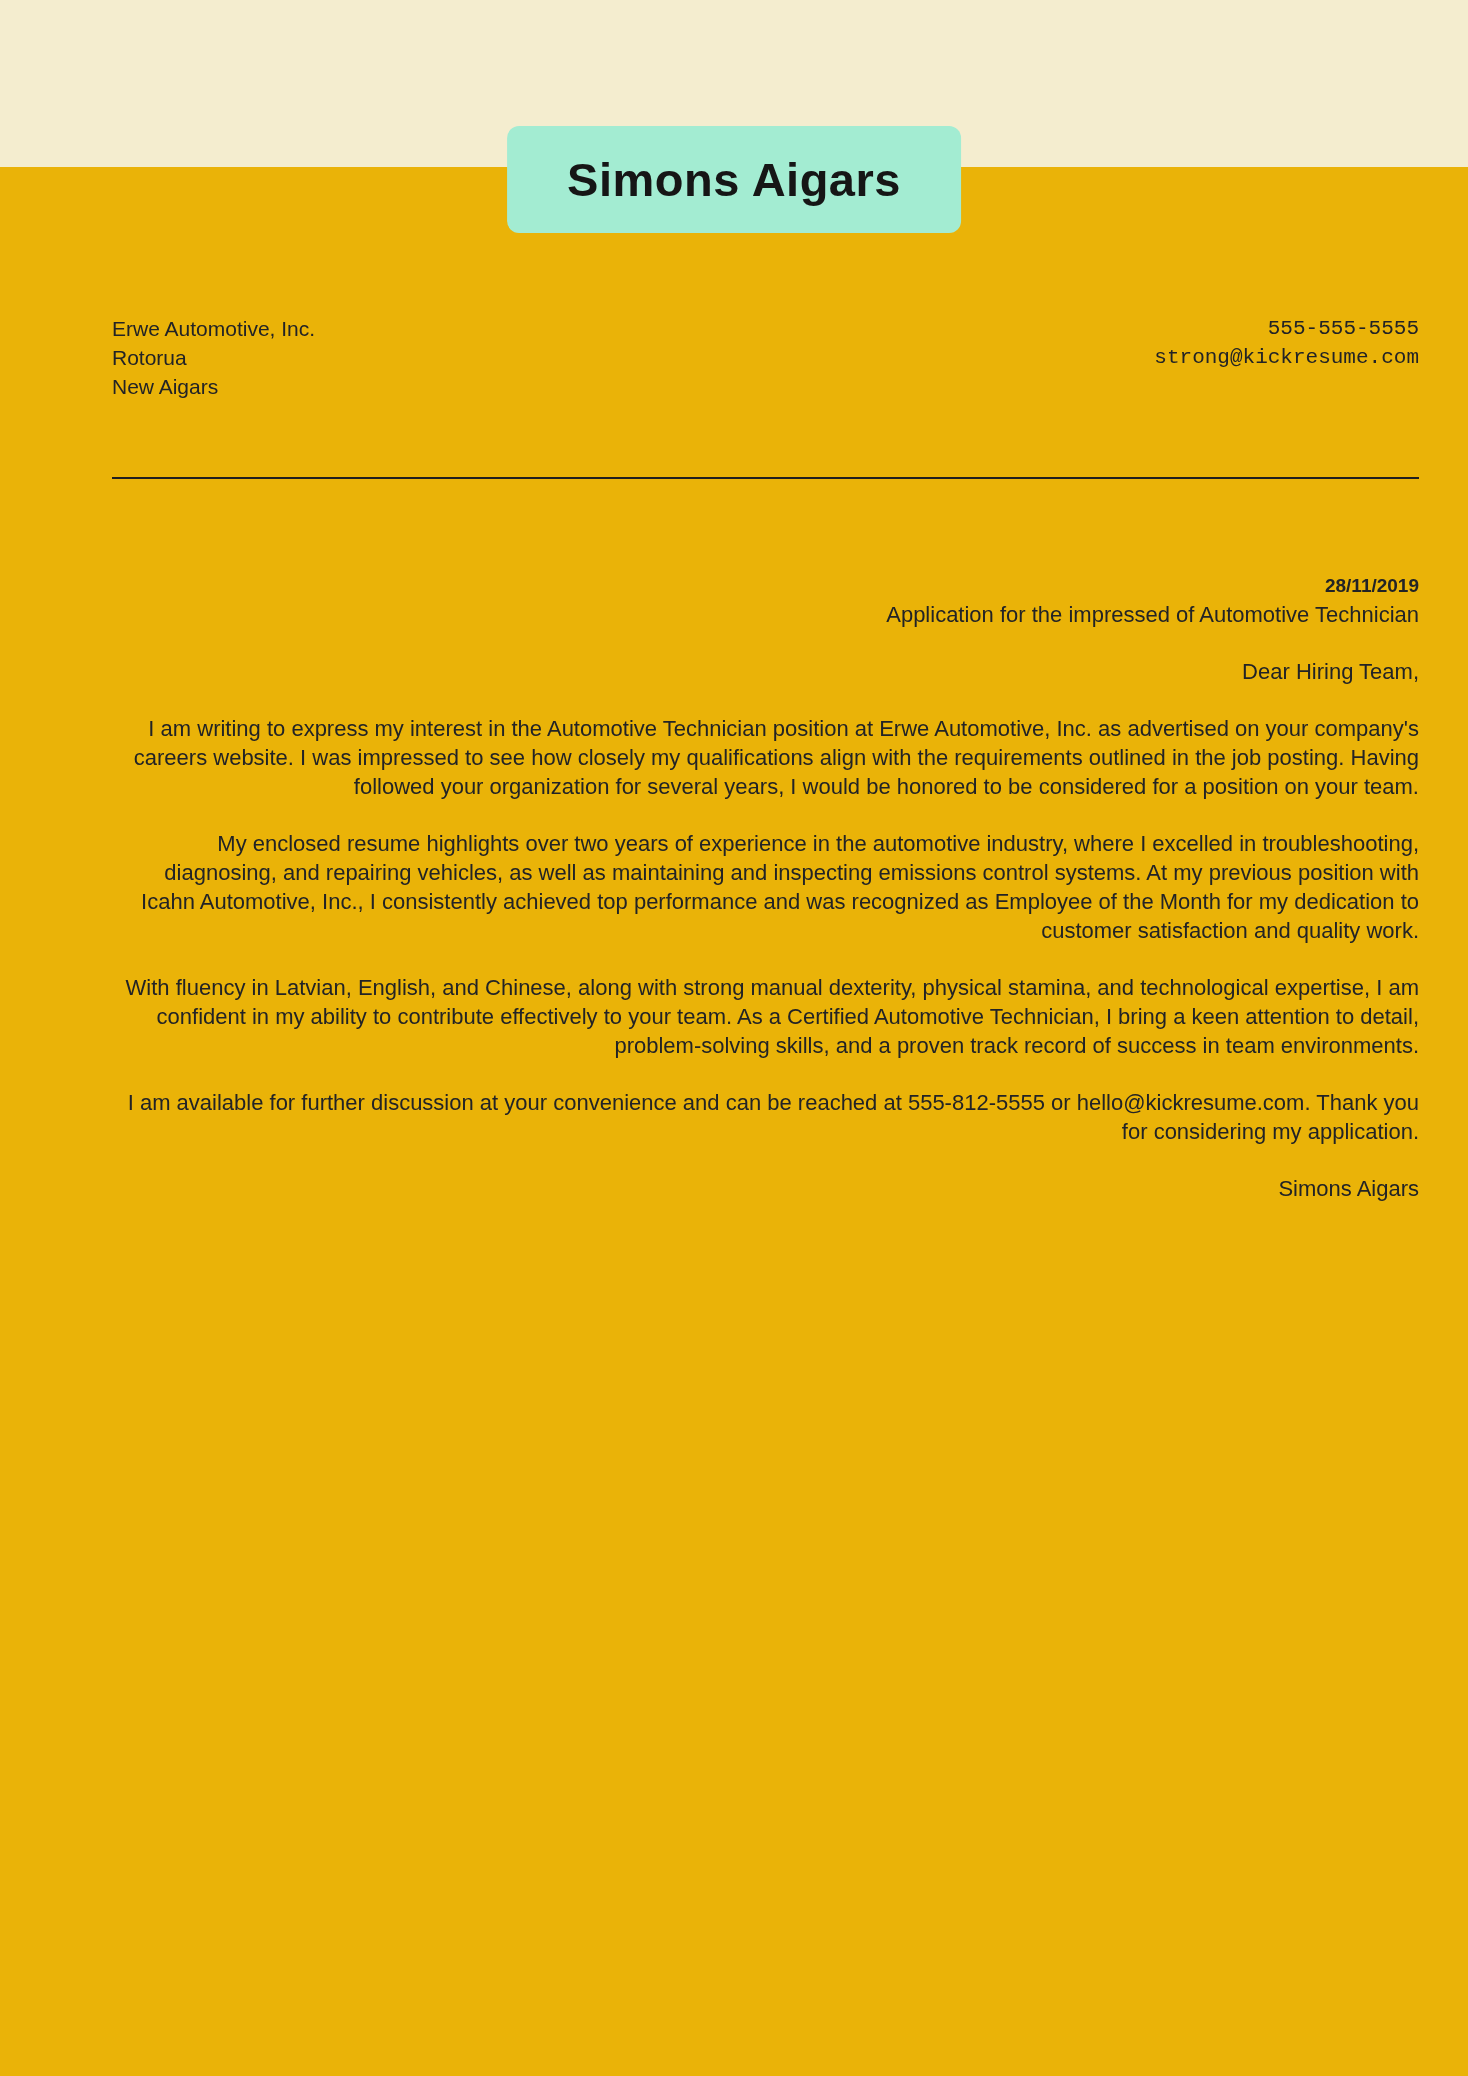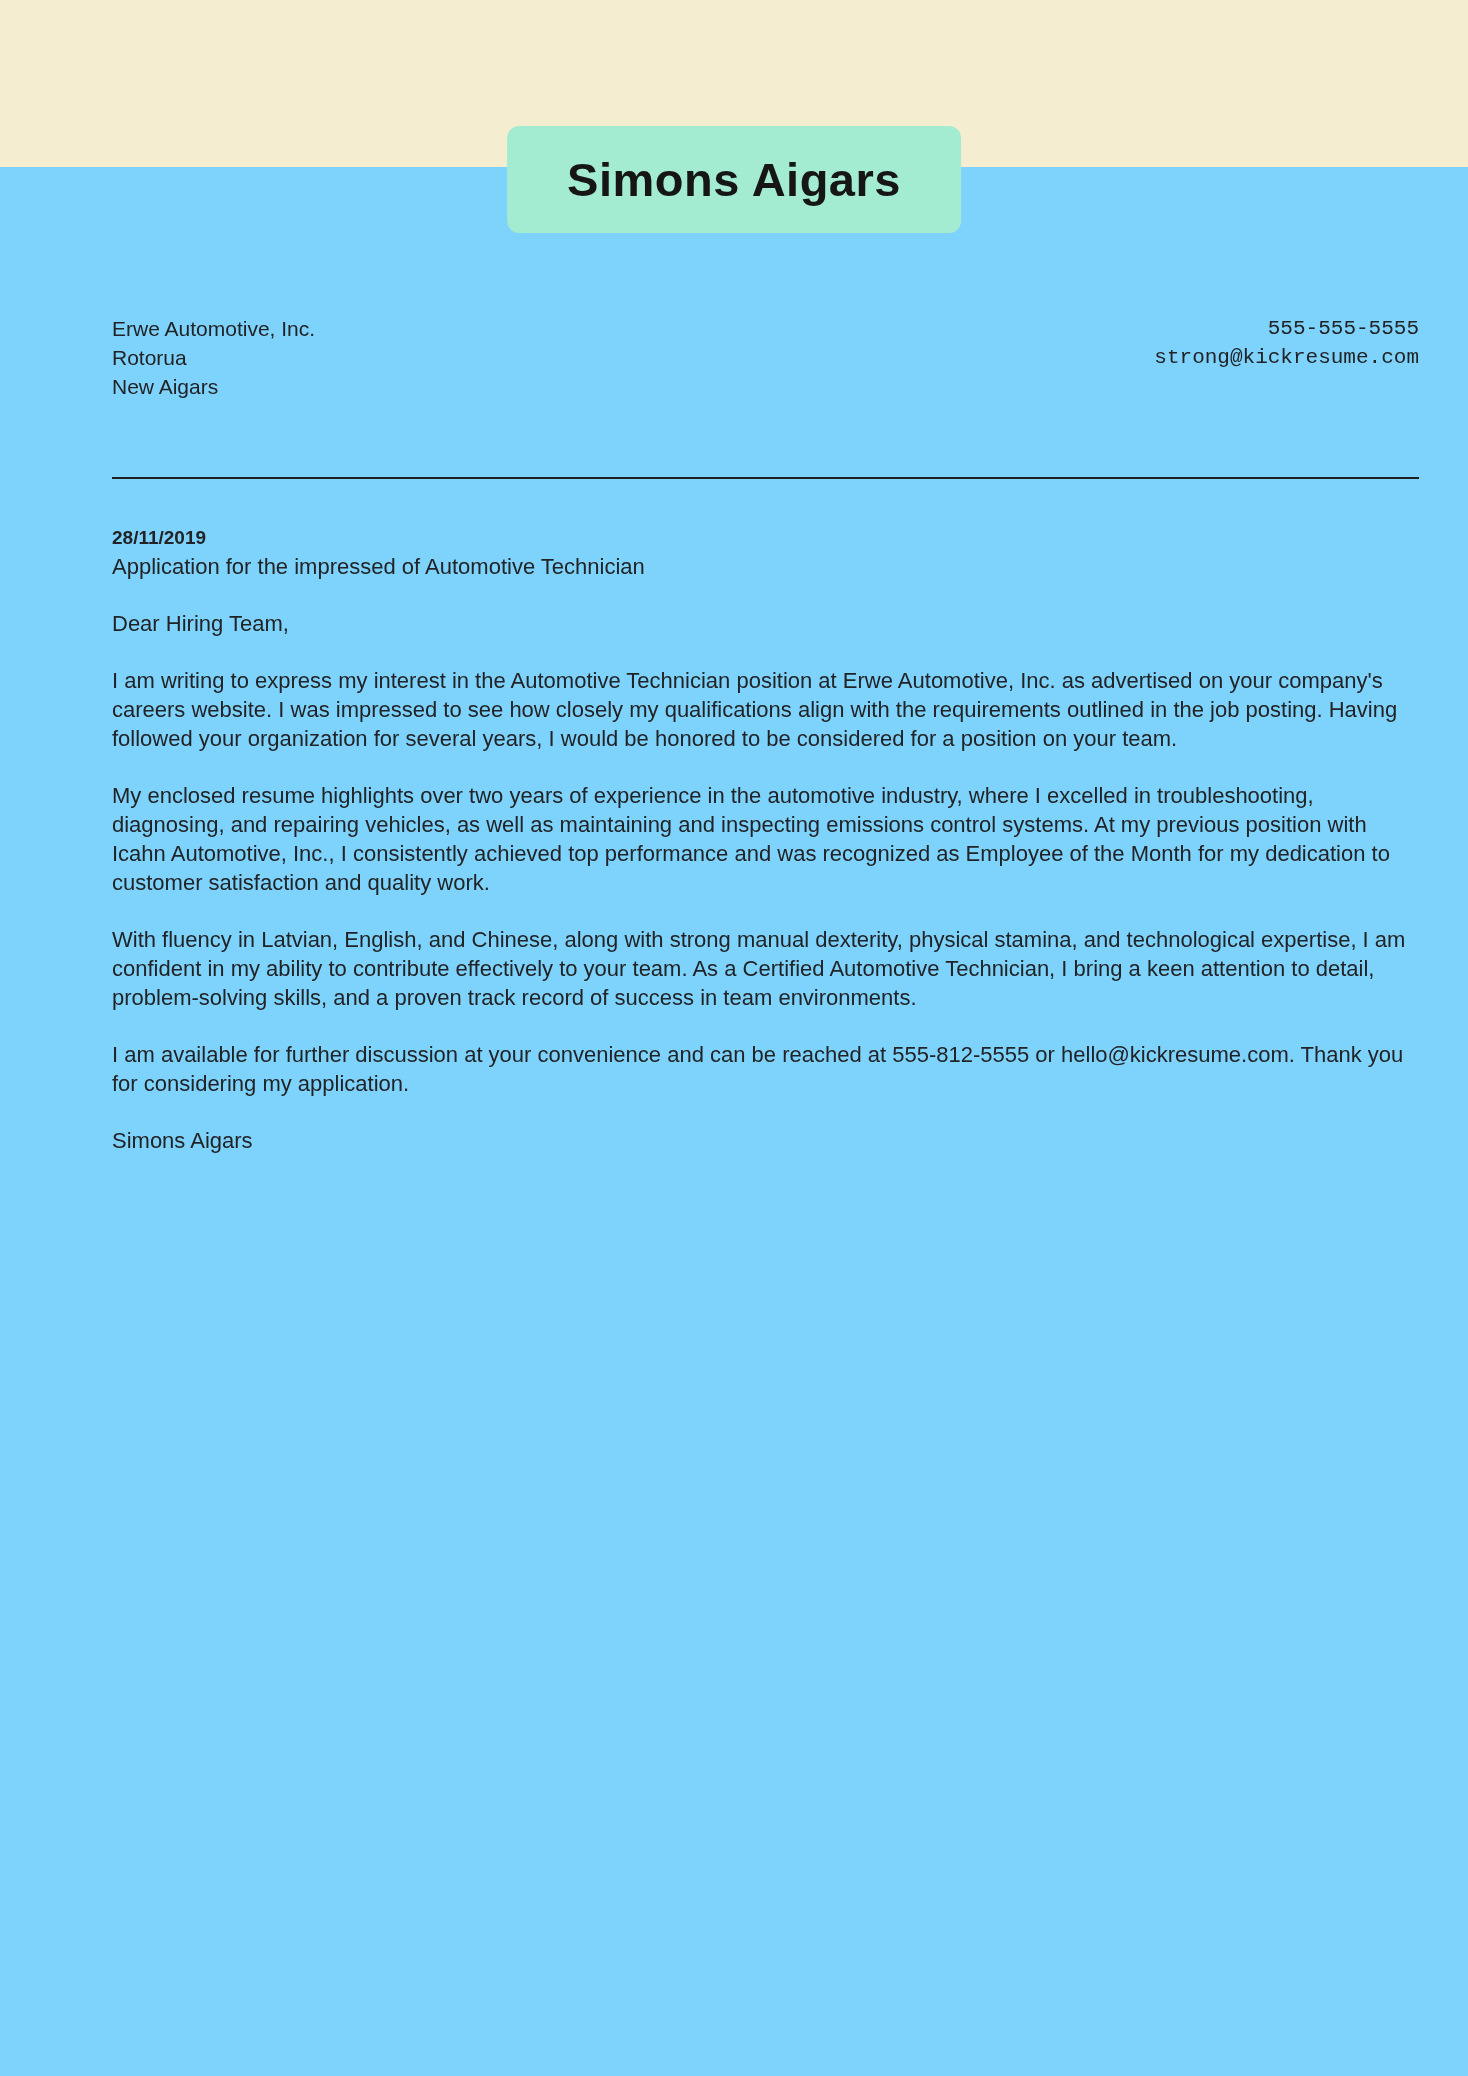--- a/index.html
+++ b/index.html
@@ -10,21 +10,21 @@
   *{ box-sizing: border-box; margin:0; padding:0; }
   html,body{ background:#ffffff; }
   body{
     font-family: "Liberation Sans", "DejaVu Sans", sans-serif;
     color: var(--text);
   }
   .page{
     position: relative;
     width: 1468px;
     height: 2076px;
-    background: #7dd3fc;
+    background: #eab308;
     overflow: hidden;
   }
   .band{
     width: 100%;
     height: 167px;
     background: var(--band);
   }
   .name-badge{
     position: absolute;
     top: 126px;
@@ -58,23 +58,24 @@
     text-align: right;
     font-family: Liberation Mono, monospace;
   }
   .divider{
     border: 0;
     border-top: 2px solid #1f1f1f;
     margin-top: 76px;
     width: 100%;
   }
   .letter{
-    margin-top: 44px;
+    margin-top: 92px;
     font-size: 22px;
     line-height: 29px;
+    text-align: right;
   }
   .letter-date{
     font-size: 19px;
     font-weight: 700;
     line-height: 29px;
   }
   .letter-subject{
     line-height: 29px;
   }
   .letter p{

